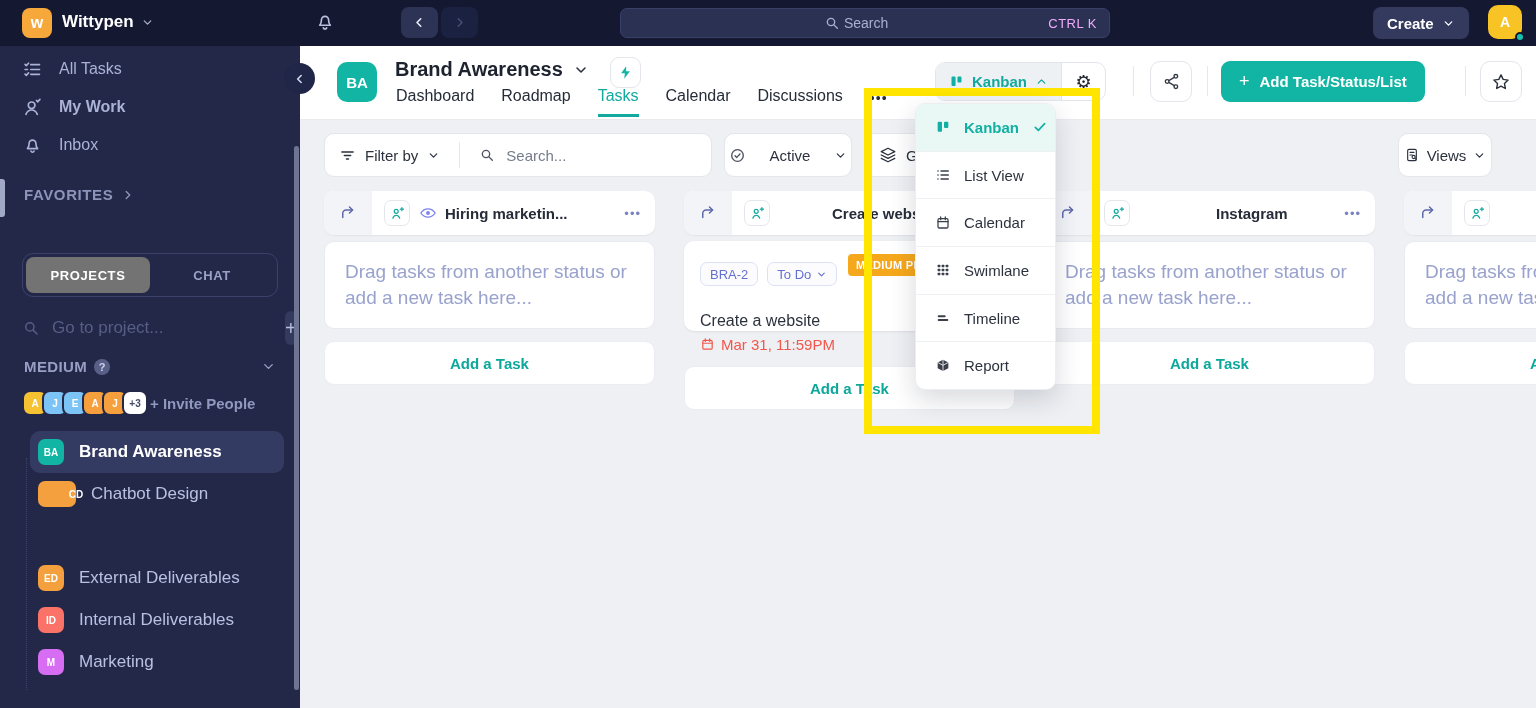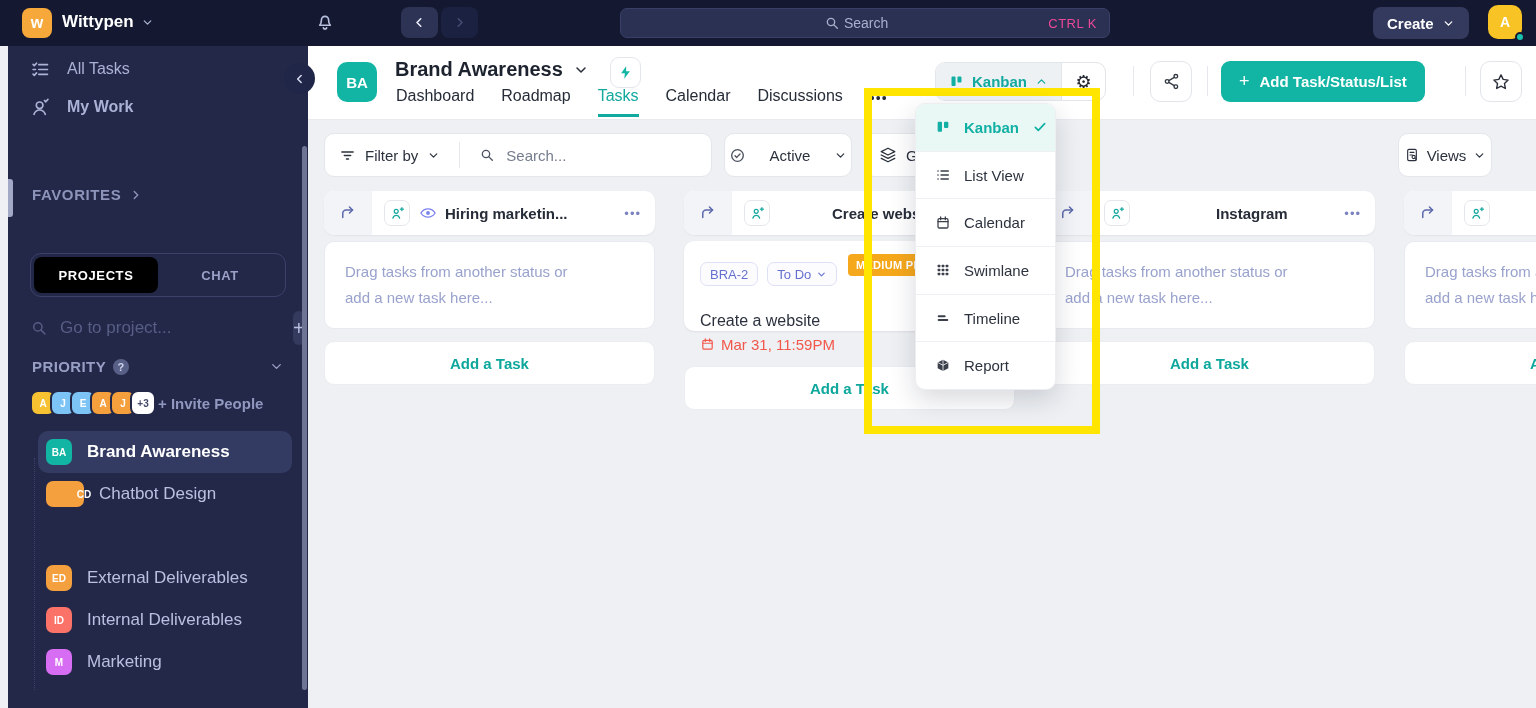--- a/index.html
+++ b/index.html
@@ -13,39 +13,39 @@
   .logo{position:absolute;left:22px;top:8px;width:30px;height:30px;border-radius:8px;background:#f6a83a;
         color:#fff;font-weight:bold;font-size:16px;display:flex;align-items:center;justify-content:center;}
   .wsname{position:absolute;left:62px;top:12px;color:#fff;font-size:17px;font-weight:bold;display:flex;align-items:center;gap:7px;}
   .bellbtn{position:absolute;left:314px;top:11px;color:#b9c0dd;}
   .navbtn{position:absolute;top:7px;width:37px;height:31px;border-radius:8px;display:flex;align-items:center;justify-content:center;}
   .navback{left:401px;background:#2d3354;color:#e8ebf7;}
   .navfwd{left:441px;background:#1b2140;color:#454c71;}
   .topsearch{position:absolute;left:620px;top:8px;width:490px;height:30px;border-radius:7px;background:#2b3152;
              border:1px solid #394067;color:#a9b0cf;font-size:14px;display:flex;align-items:center;}
   .topsearch .mid{flex:1;display:flex;align-items:center;justify-content:center;gap:4px;margin-left:43px;}
-  .topsearch .kbd{margin-right:12px;font-size:13px;letter-spacing:.5px;color:#ec4899;}
+  .topsearch .kbd{margin-right:12px;font-size:13px;letter-spacing:.5px;color:#f0abfc;}
   .createbtn{position:absolute;left:1373px;top:7px;height:32px;padding:0 14px;border-radius:8px;background:#343a5d;
              color:#fff;font-size:15px;font-weight:bold;display:flex;align-items:center;gap:8px;}
   .topavatar{position:absolute;left:1488px;top:5px;width:34px;height:34px;border-radius:10px;background:#f7c325;
              color:#fff;font-weight:bold;font-size:14px;display:flex;align-items:center;justify-content:center;}
   .presence{position:absolute;right:-3px;bottom:-3px;width:10px;height:10px;border-radius:50%;background:#19c2b0;border:2px solid #141931;}
 
   
-  .sidebar{position:absolute;left:8px;top:46px;width:300px;height:662px;background:#232849;z-index:20;}
+  .sidebar{position:absolute;left:0;top:46px;width:300px;height:662px;background:#232849;z-index:20;}
   .snav{position:absolute;left:0;width:300px;height:38px;display:flex;align-items:center;gap:16px;padding-left:22px;
         color:#aab2d6;font-size:16px;}
   .scrollhint{position:absolute;left:0;top:133px;width:5px;height:38px;background:#b9c0dd;border-radius:0 3px 3px 0;opacity:.85;}
   .favrow{position:absolute;left:24px;top:140px;color:#8d94ba;font-size:15px;font-weight:bold;letter-spacing:.6px;
           display:flex;align-items:center;gap:8px;}
   .seg{position:absolute;left:22px;top:207px;width:256px;height:44px;border:1px solid #3b4169;border-radius:11px;
        display:flex;align-items:center;padding:3px;}
   .segbtn{flex:1;height:36px;border-radius:8px;display:flex;align-items:center;justify-content:center;
           font-size:13px;font-weight:bold;letter-spacing:.6px;color:#9aa1c6;}
-  .segbtn.on{background:#000000;color:#fff;}
+  .segbtn.on{background:#737373;color:#fff;}
   .gotorow{position:absolute;left:22px;top:264px;width:256px;height:36px;display:flex;align-items:center;gap:10px;}
   .gotoinput{flex:1;background:transparent;border:none;outline:none;color:#aab2d6;font-size:17px;font-family:inherit;}
   .gotoinput::placeholder{color:#575e85;}
   .plusbtn{width:34px;height:34px;border-radius:9px;background:#333a5e;color:#b7bedd;font-size:20px;
            display:flex;align-items:center;justify-content:center;}
   .genrow{position:absolute;left:24px;top:312px;width:252px;display:flex;align-items:center;color:#989fc4;
           font-size:15px;font-weight:bold;letter-spacing:.4px;}
   .helpbadge{width:16px;height:16px;border-radius:50%;background:#596087;color:#cdd2ea;font-size:11px;font-weight:bold;
              display:flex;align-items:center;justify-content:center;margin-left:7px;}
   .avstack{position:absolute;left:22px;top:344px;display:flex;}
@@ -100,21 +100,21 @@
 
   
   .colhead{position:absolute;top:191px;width:331px;height:44px;background:#fff;border-radius:10px;
            box-shadow:0 1px 2px rgba(25,30,60,.06);display:flex;align-items:center;overflow:hidden;}
   .arrowzone{width:48px;height:44px;background:#f2f4f8;display:flex;align-items:center;justify-content:center;color:#5d68aa;}
   .addpeople{width:26px;height:26px;border-radius:7px;border:1px solid #e3e6eb;background:#fff;margin-left:12px;
              display:flex;align-items:center;justify-content:center;color:#12a79c;}
   .coltitle{font-size:15px;font-weight:bold;color:#262c38;white-space:nowrap;}
   .colmenu{color:#7b84c0;font-size:13px;letter-spacing:1px;margin-left:auto;margin-right:14px;}
   .dragcard{position:absolute;top:241px;width:331px;height:88px;background:#fff;border:1px solid #e7eaf0;border-radius:10px;
-            padding:17px 20px;color:#99a2cd;font-size:15px;line-height:26px;}
+            padding:17px 20px;color:#99a2cd;font-size:19px;line-height:26px;}
   .addtask{position:absolute;width:331px;height:44px;background:#fff;border:1px solid #ebedf2;border-radius:10px;
            display:flex;align-items:center;justify-content:center;color:#0da79c;font-size:15px;font-weight:bold;}
   .taskcard{position:absolute;left:684px;top:241px;width:331px;height:90px;background:#fff;border-radius:10px;
             box-shadow:0 1px 2px rgba(25,30,60,.08);padding:21px 16px;}
   .badgerow{display:flex;align-items:center;gap:9px;}
   .idbadge{height:24px;padding:0 9px;border:1px solid #dde1f6;border-radius:7px;background:#fcfcfe;color:#6470cf;
            font-size:13px;display:flex;align-items:center;gap:5px;}
   .pribadge{position:absolute;left:164px;top:13px;height:22px;padding:0 8px;border-radius:4px;background:#f6a81c;color:#fff;
             font-size:11px;font-weight:bold;letter-spacing:.3px;display:flex;align-items:center;white-space:nowrap;}
   .tctitle{margin-top:26px;font-size:16px;color:#2b313d;}
@@ -191,20 +191,27 @@
       <span>All Tasks</span>
     </div>
     <div class="snav" style="top:42px;font-weight:bold;">
       <svg class="ic" width="21" height="21" viewBox="0 0 24 24" fill="none" stroke="#aab2d6" stroke-width="1.9" stroke-linecap="round" stroke-linejoin="round">
           <circle cx="11" cy="9.5" r="3.8"></circle>
           <path d="M4.5 19.8c1.3-3.3 3.7-4.9 6.5-4.9s5.2 1.6 6.5 4.9"></path>
           <path d="M16.5 4l1.5 1.5 2.5-2.8"></path>
         </svg>
       <span>My Work</span>
     </div>
+    <div class="snav" style="top:80px;">
+      <svg class="ic" width="21" height="21" viewBox="0 0 24 24" fill="none" stroke="#aab2d6" stroke-width="1.9" stroke-linecap="round" stroke-linejoin="round">
+          <path d="M17.8 15.5H6.2c1.4-1.5 1.9-3.2 1.9-5.8a3.9 3.9 0 0 1 7.8 0c0 2.6.5 4.3 1.9 5.8z"></path>
+          <path d="M10.2 18.4a1.9 1.9 0 0 0 3.6 0"></path>
+        </svg>
+      <span>Inbox</span>
+    </div>
 
     <div class="scrollhint"></div>
     <div class="favrow">
       <span>FAVORITES</span>
       <svg class="ic" width="14" height="14" viewBox="0 0 24 24" fill="none" stroke="#8d94ba" stroke-width="2.4" stroke-linecap="round" stroke-linejoin="round">
           <path d="M9 6l6 6-6 6"></path>
         </svg>
     </div>
 
     <div class="seg">
@@ -217,21 +224,21 @@
           <circle cx="10.5" cy="10.5" r="5.5"></circle>
           <path d="M14.8 14.8L20 20"></path>
         </svg>
       <input class="gotoinput" placeholder="Go to project..." style="">
       <div class="plusbtn">
           <span>+</span>
         </div>
     </div>
 
     <div class="genrow">
-      <span>PRIORITY</span>
+      <span>MEDIUM</span>
       <span class="helpbadge">?</span>
       <svg class="ic" style="margin-left:auto;" width="15" height="15" viewBox="0 0 24 24" fill="none" stroke="#9aa1c6" stroke-width="2.2" stroke-linecap="round" stroke-linejoin="round">
           <path d="M6 9l6 6 6-6"></path>
         </svg>
     </div>
 
     <div class="avstack">
       <span class="mavatar" style="background: rgb(247, 194, 49); color: rgb(255, 255, 255);">A</span>
       <span class="mavatar" style="background: rgb(124, 196, 245); color: rgb(255, 255, 255);">J</span>
       <span class="mavatar" style="background: rgb(124, 196, 245); color: rgb(255, 255, 255);">E</span>

